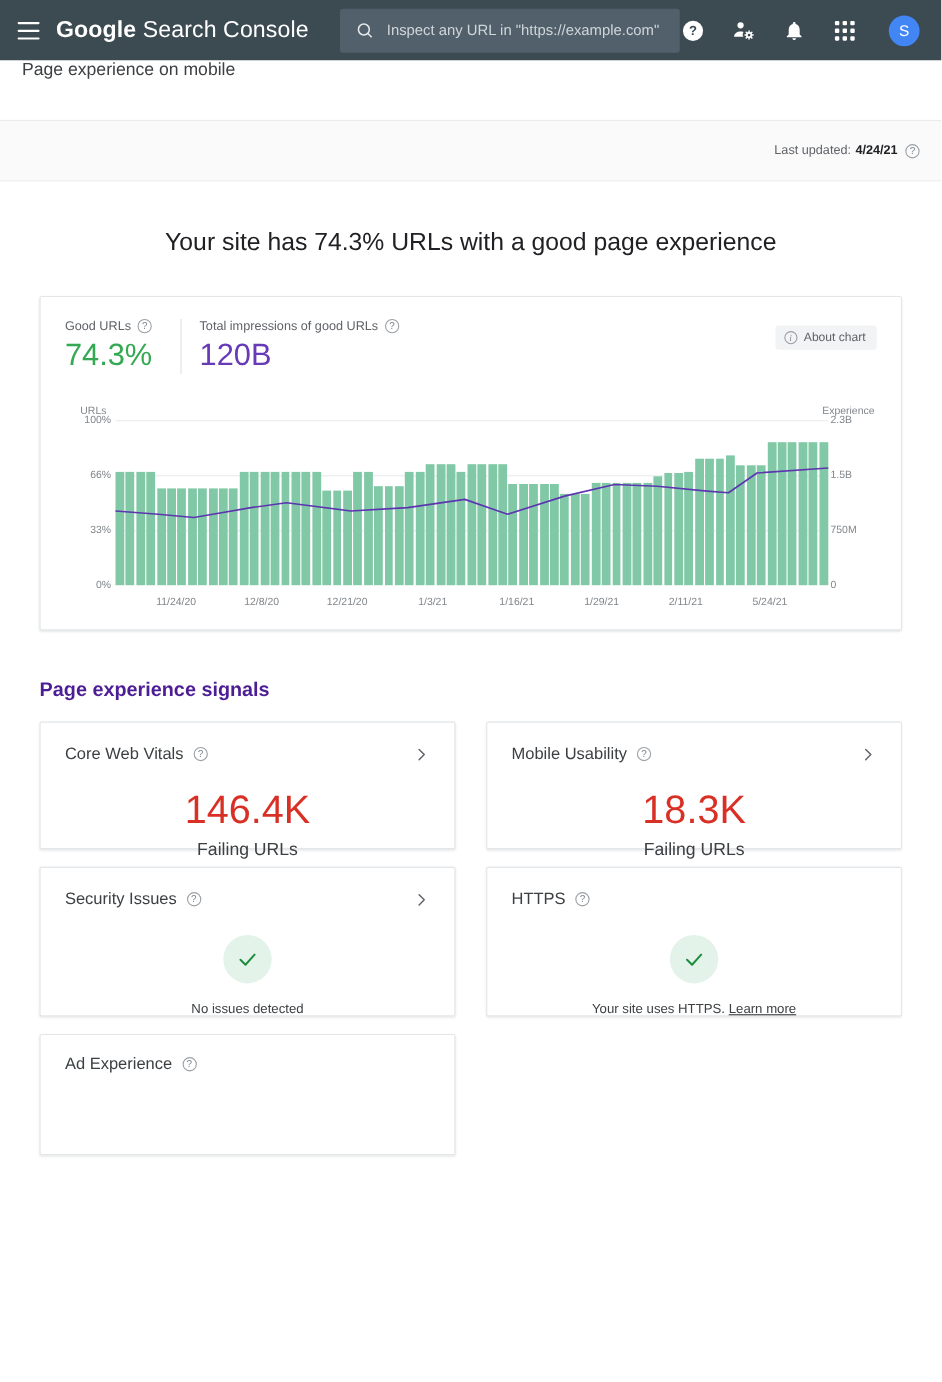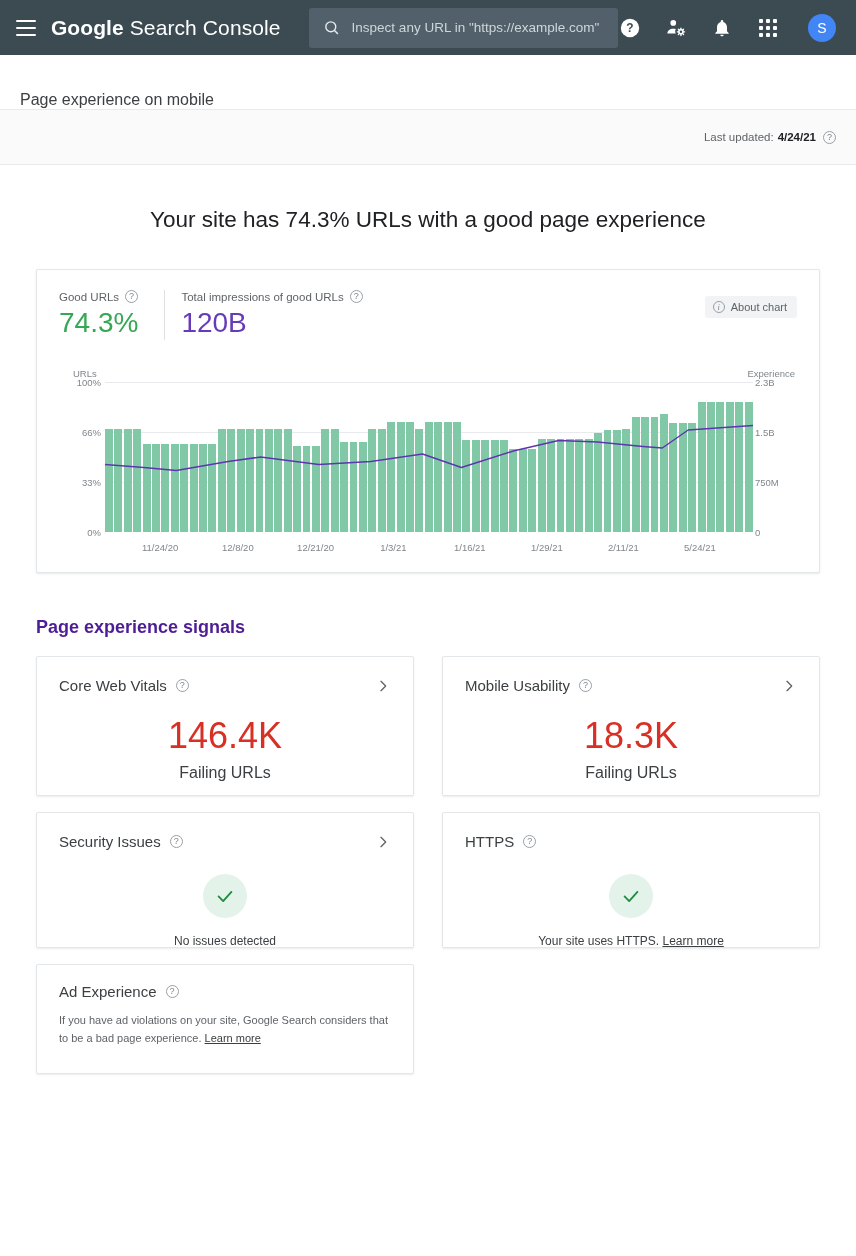--- a/index.html
+++ b/index.html
@@ -83,21 +83,21 @@
   .avatar {
     width: 28px; height: 28px; border-radius: 50%;
     background: #4285f4; color: #fff;
     display: flex; align-items: center; justify-content: center;
     font-size: 14px; cursor: pointer; margin-left: 6px;
   }
 
   
   .titlebar {
     height: 55px;
-    display: flex; align-items: flex-end;
+    display: flex; align-items: flex-start;
     padding: 0 20px;
     background: #fff;
     border-bottom: 1px solid #e8eaed;
   }
   .titlebar h1 { font-size: 16px; font-weight: 400; color: #3c4043; }
 
   
   .updatedbar {
     height: 55px;
     background: #fafafa;
@@ -272,21 +272,21 @@
     font-size: 15px; color: #3c4043; font-weight: 400;
   }
   .card-head .helpmark { margin-left: 9px; }
   .chevron {
     margin-left: auto;
     color: #5f6368;
     display: flex; align-items: center;
     cursor: pointer;
   }
 
-  .card.metric-card { height: 140px; }
+  .card.metric-card { height: 116px; }
   .big-number {
     text-align: center;
     font-size: 36px;
     font-weight: 400;
     color: #d93025;
     margin-top: 22px;
     line-height: 1.1;
   }
   .big-caption {
     text-align: center;
@@ -592,19 +592,18 @@
               <polyline points="5 12.5 10 17.5 19 7.5"></polyline>
             </svg>
           </div>
           <div class="status-text">Your site uses HTTPS. <a href="#">Learn more</a></div>
         </div>
         <div class="card ad-card">
           <div class="card-head">
             <span class="card-title">Ad Experience</span>
             <span class="helpmark">?</span>
           </div>
-          <div class="ad-body">If you have ad violations on your site, Google Search considers that to be a bad page experience. <a href="#">Learn more</a></div>
         </div>
       </div>
 
     <div class="bottom-space"></div>
   </div>
 </div>
 
 </body></html>

